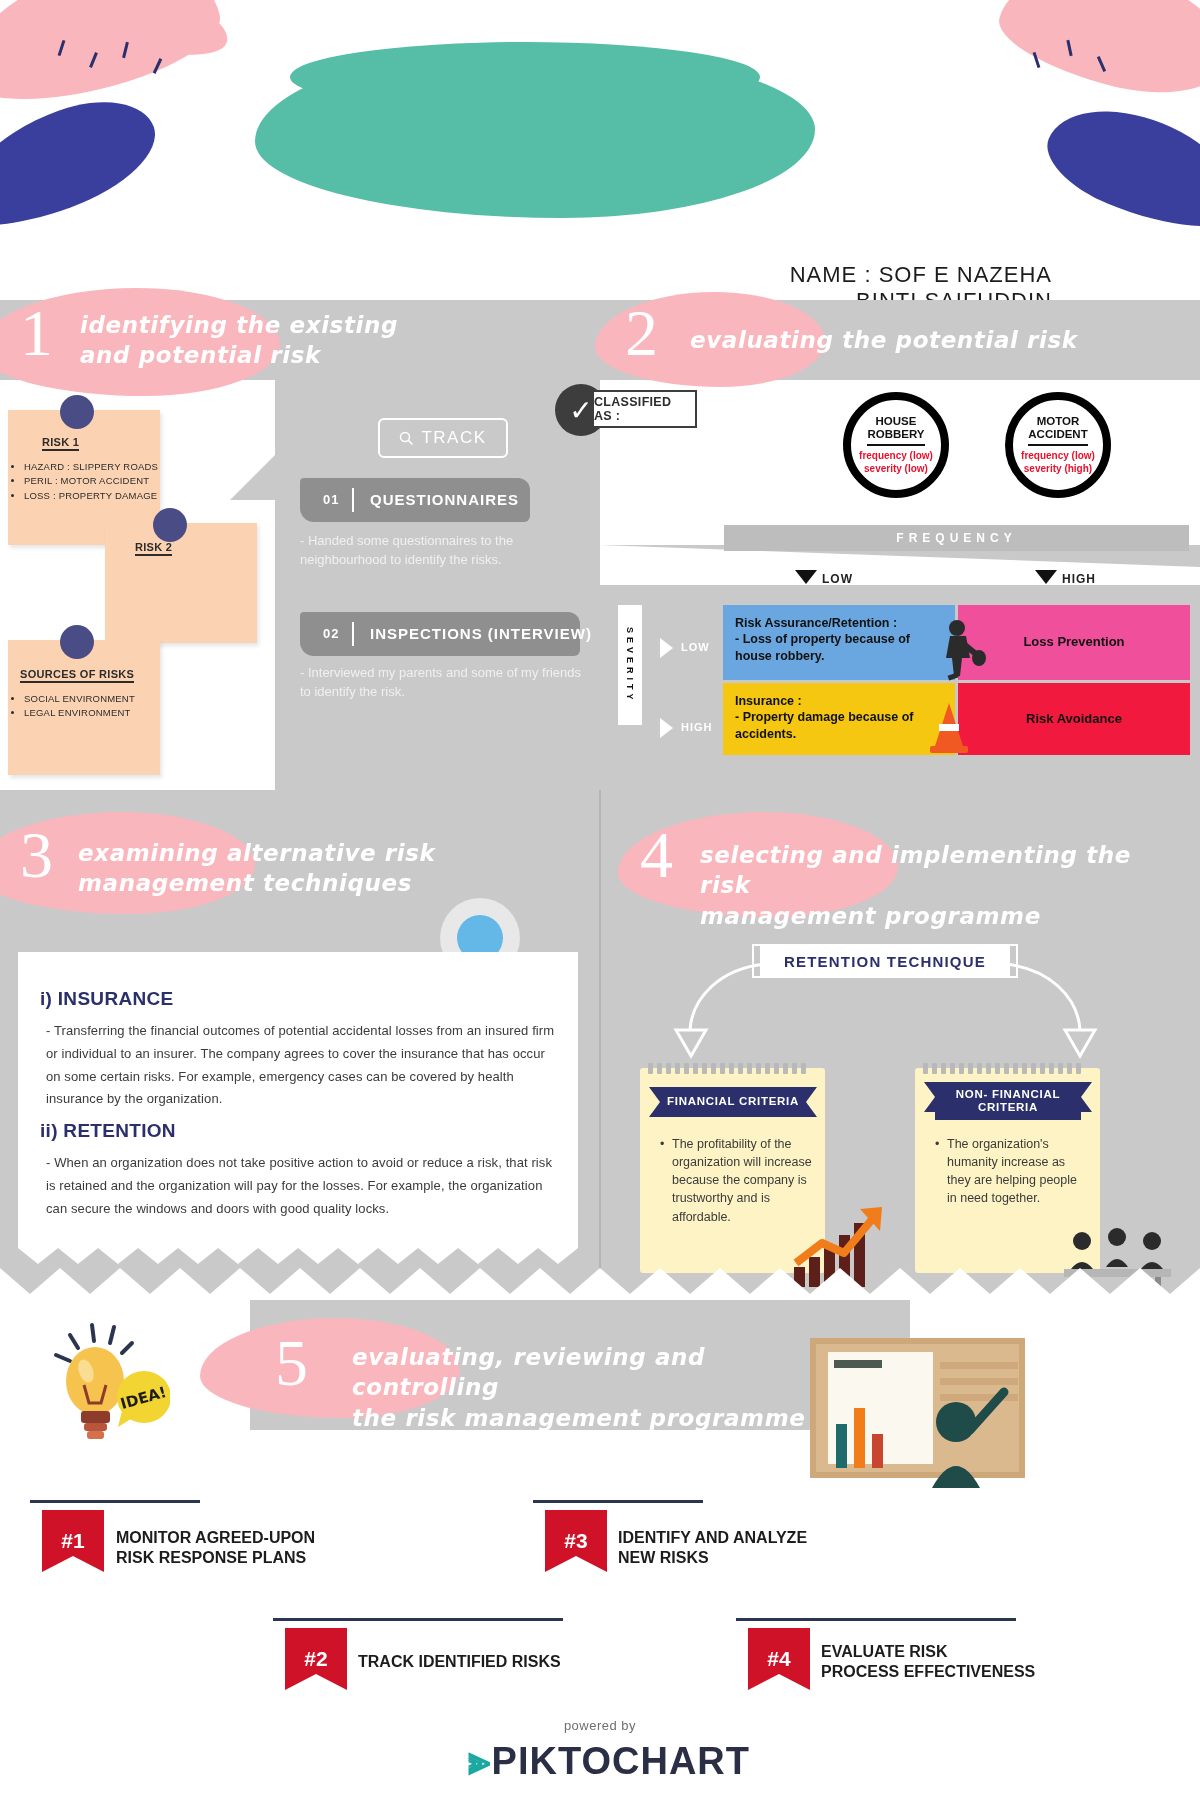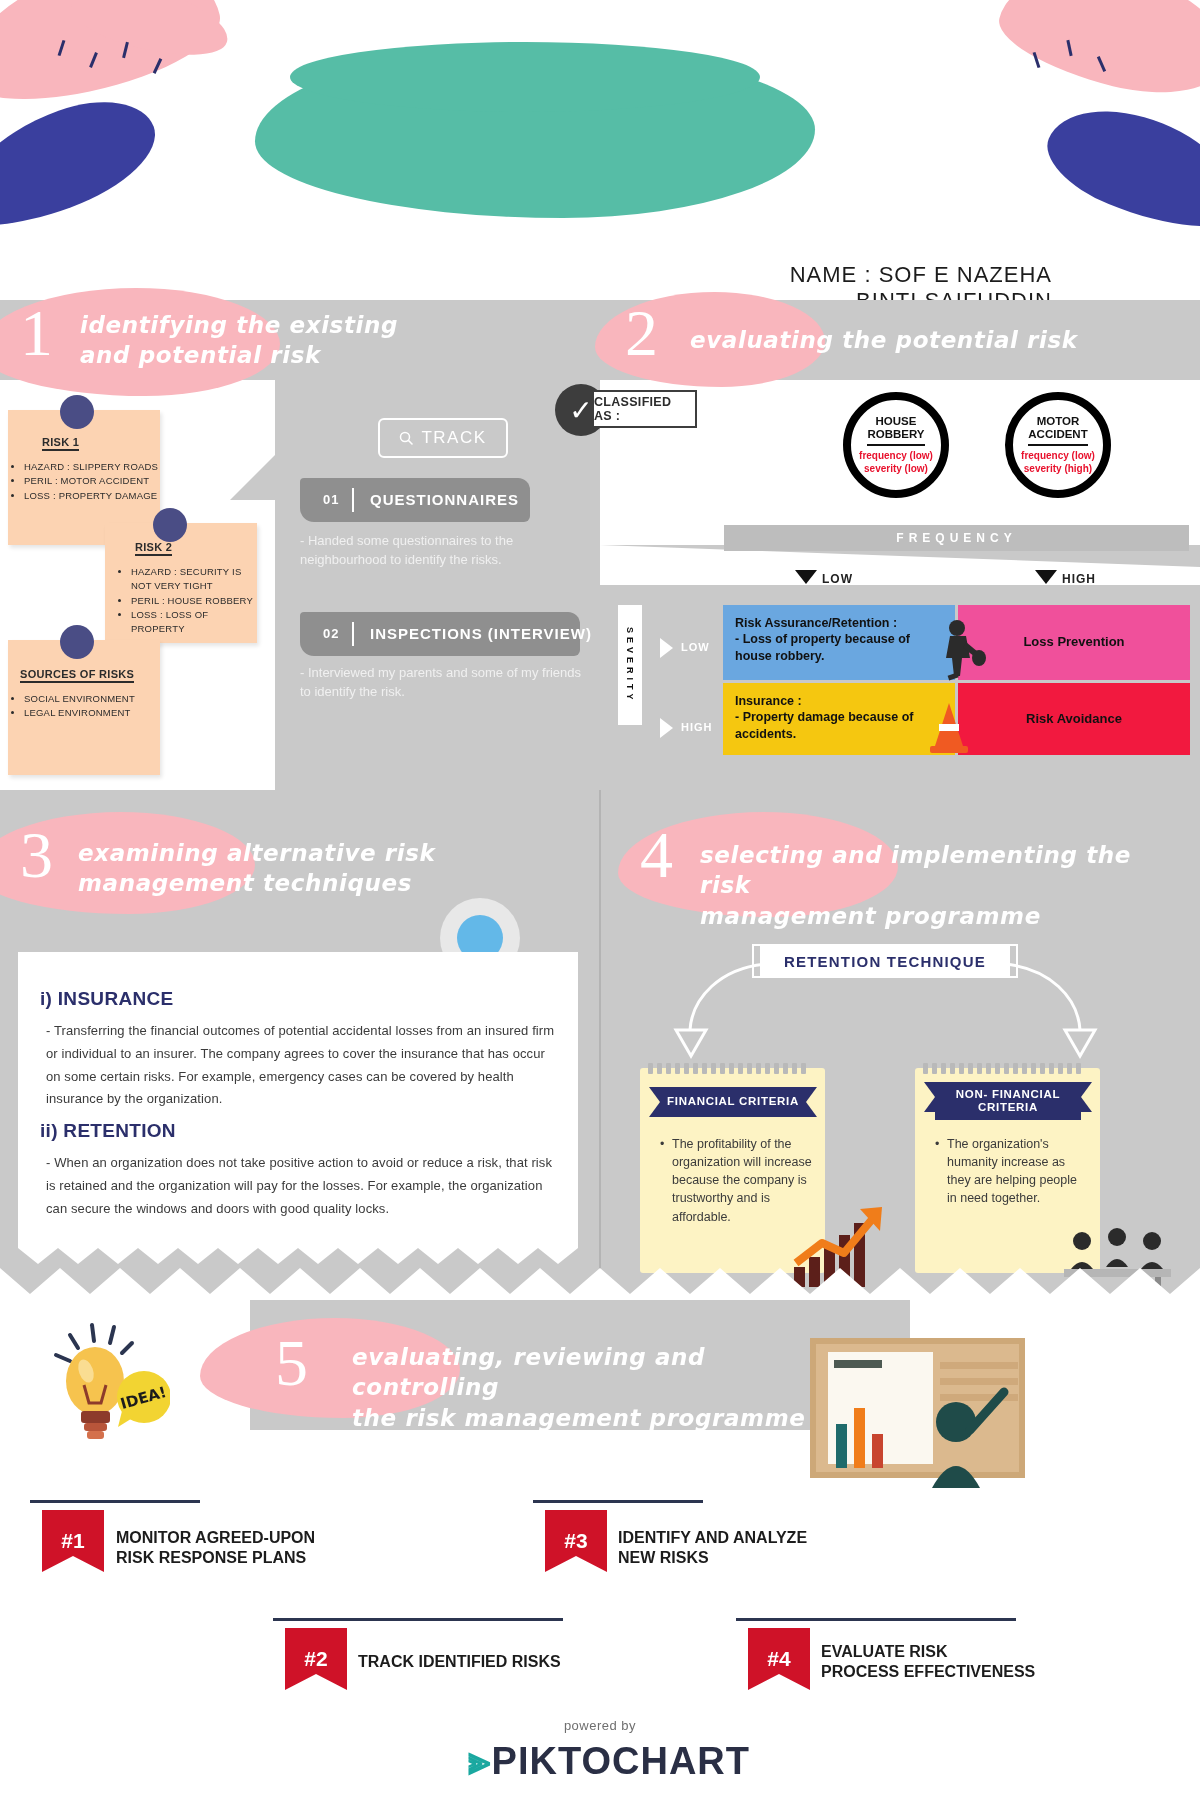--- a/index.html
+++ b/index.html
@@ -306,25 +306,20 @@
     <li>PERIL : MOTOR ACCIDENT</li>
     <li>LOSS : PROPERTY DAMAGE</li>
   </ul>
 </div>
 <div class="dot" style="left:60px; top:395px;"></div>
 
 <div class="peach-card" style="left:105px; top:523px; width:152px; height:120px;">
   <div style="padding:14px 0 0 30px;">
     <span class="card-h">RISK 2</span>
   </div>
-  <ul class="card-ul" style="margin-left:26px;">
-    <li>HAZARD : SECURITY IS NOT VERY TIGHT</li>
-    <li>PERIL : HOUSE ROBBERY</li>
-    <li>LOSS : LOSS OF PROPERTY</li>
-  </ul>
 </div>
 <div class="dot" style="left:153px; top:508px;"></div>
 
 <div class="peach-card" style="left:8px; top:640px; width:152px; height:135px;">
   <div style="padding:24px 0 0 12px;">
     <span class="card-h">SOURCES OF RISKS</span>
   </div>
   <ul class="card-ul">
     <li>SOCIAL ENVIRONMENT</li>
     <li>LEGAL ENVIRONMENT</li>

